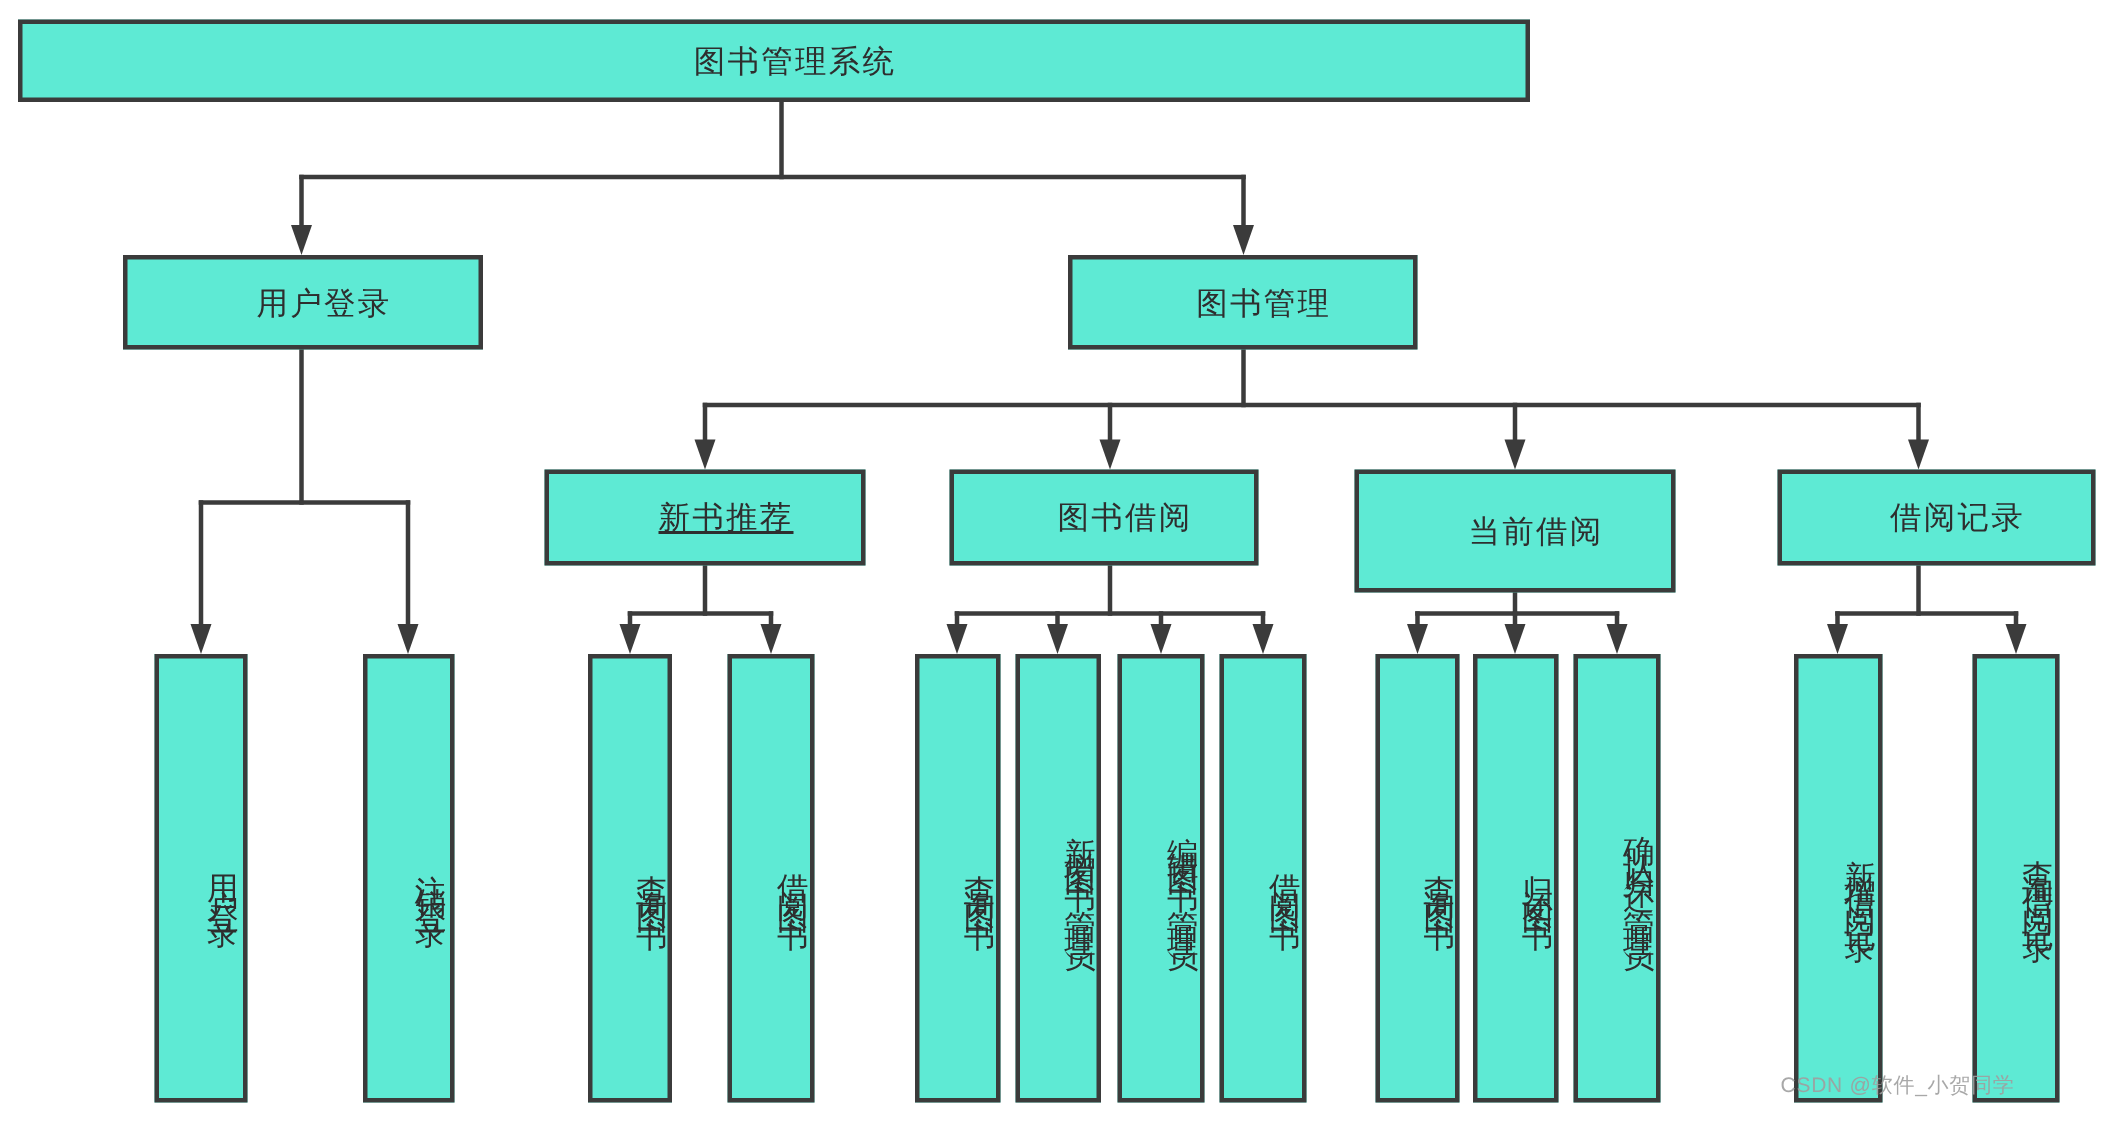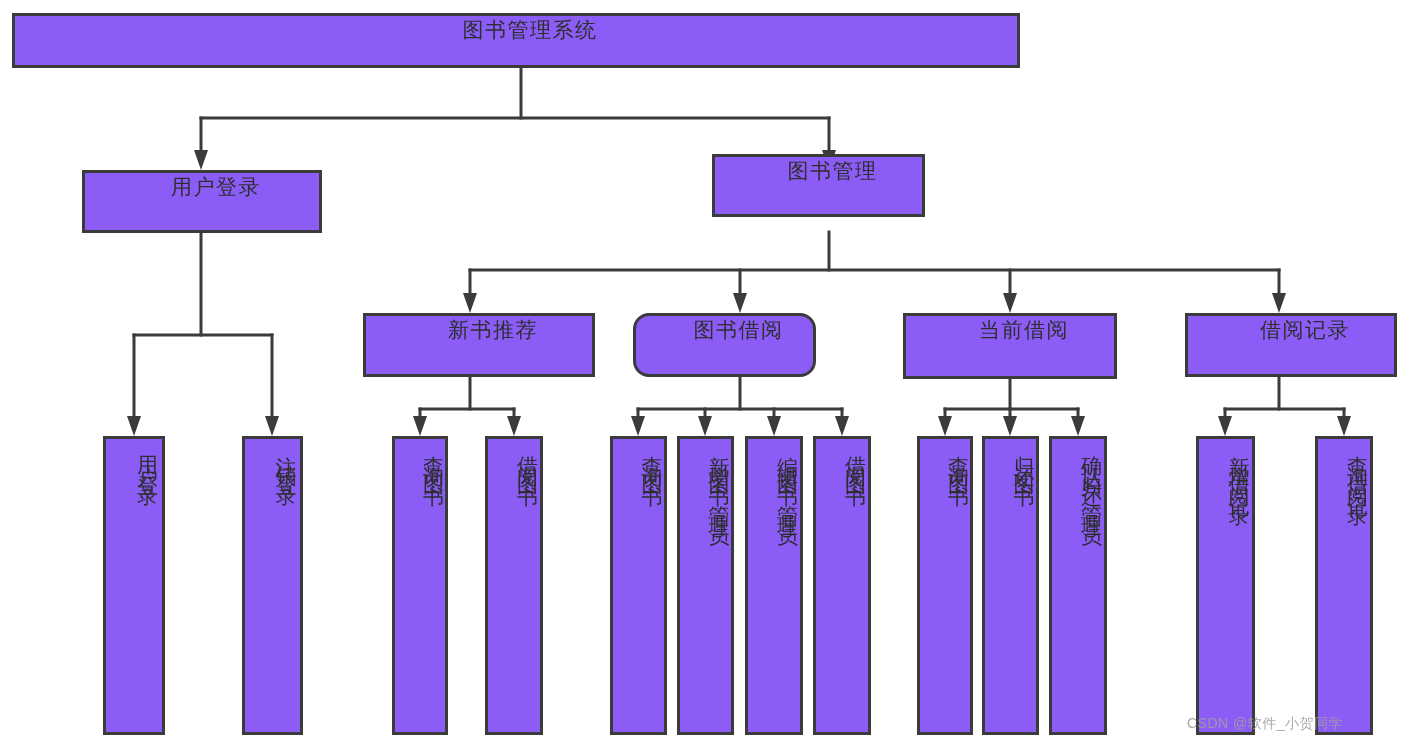--- a/index.html
+++ b/index.html
@@ -2,35 +2,35 @@
 <html><head>
 <meta charset="utf-8">
 <style>
   html,body{margin:0;padding:0;background:#ffffff;}
   .canvas{
     position:relative;width:1405px;height:747px;background:#ffffff;overflow:hidden;
     font-family:"Liberation Sans", sans-serif;color:#2e2e2e;
   }
   .connectors{position:absolute;left:0;top:0;pointer-events:none;}
   .box{
-    position:absolute;background:#8b5cf6;border:3px solid #3b3b3b;
-    box-sizing:border-box;display:flex;align-items:flex-start;justify-content:center;padding-left:28px;
+    position:absolute;background:#5eead4;border:3px solid #3b3b3b;
+    box-sizing:border-box;display:flex;align-items:center;justify-content:center;padding-left:28px;
   }
   .hlabel{font-size:21px;letter-spacing:1.5px;white-space:nowrap;}
   .vlabel{
     writing-mode:vertical-rl;text-orientation:mixed;
     font-size:21px;letter-spacing:10px;line-height:1.1;white-space:nowrap;
   }
   
   .n-root{left:12px;top:13px;width:1008px;height:55px;}
   .n-user-login{left:82px;top:170px;width:240px;height:63px;}
-  .n-book-mgmt{left:712px;top:154px;width:213px;height:63px;}
-  .n-new-book{left:363px;top:313px;width:232px;height:64px;}
-  .n-book-borrow{left:633px;top:313px;width:183px;height:64px;border-radius:16px;}
-  .n-cur-borrow{left:903px;top:313px;width:214px;height:66px;}
+  .n-book-mgmt{left:712px;top:170px;width:233px;height:63px;}
+  .n-new-book{left:363px;top:313px;width:214px;height:64px;text-decoration:underline;}
+  .n-book-borrow{left:633px;top:313px;width:206px;height:64px;}
+  .n-cur-borrow{left:903px;top:313px;width:214px;height:82px;}
   .n-borrow-rec{left:1173px;top:313px;width:212px;height:64px;margin-left:12px;}
   .leaf{top:436px;height:299px;}
   .n-ul1{left:103px;width:62px;}
   .n-ul2{left:242px;width:61px;}
   .n-nb1{left:392px;width:56px;}
   .n-nb2{left:485px;width:58px;}
   .n-bb1{left:610px;width:57px;}
   .n-bb2{left:677px;width:57px;}
   .n-bb3{left:745px;width:58px;}
   .n-bb4{left:813px;width:58px;}

